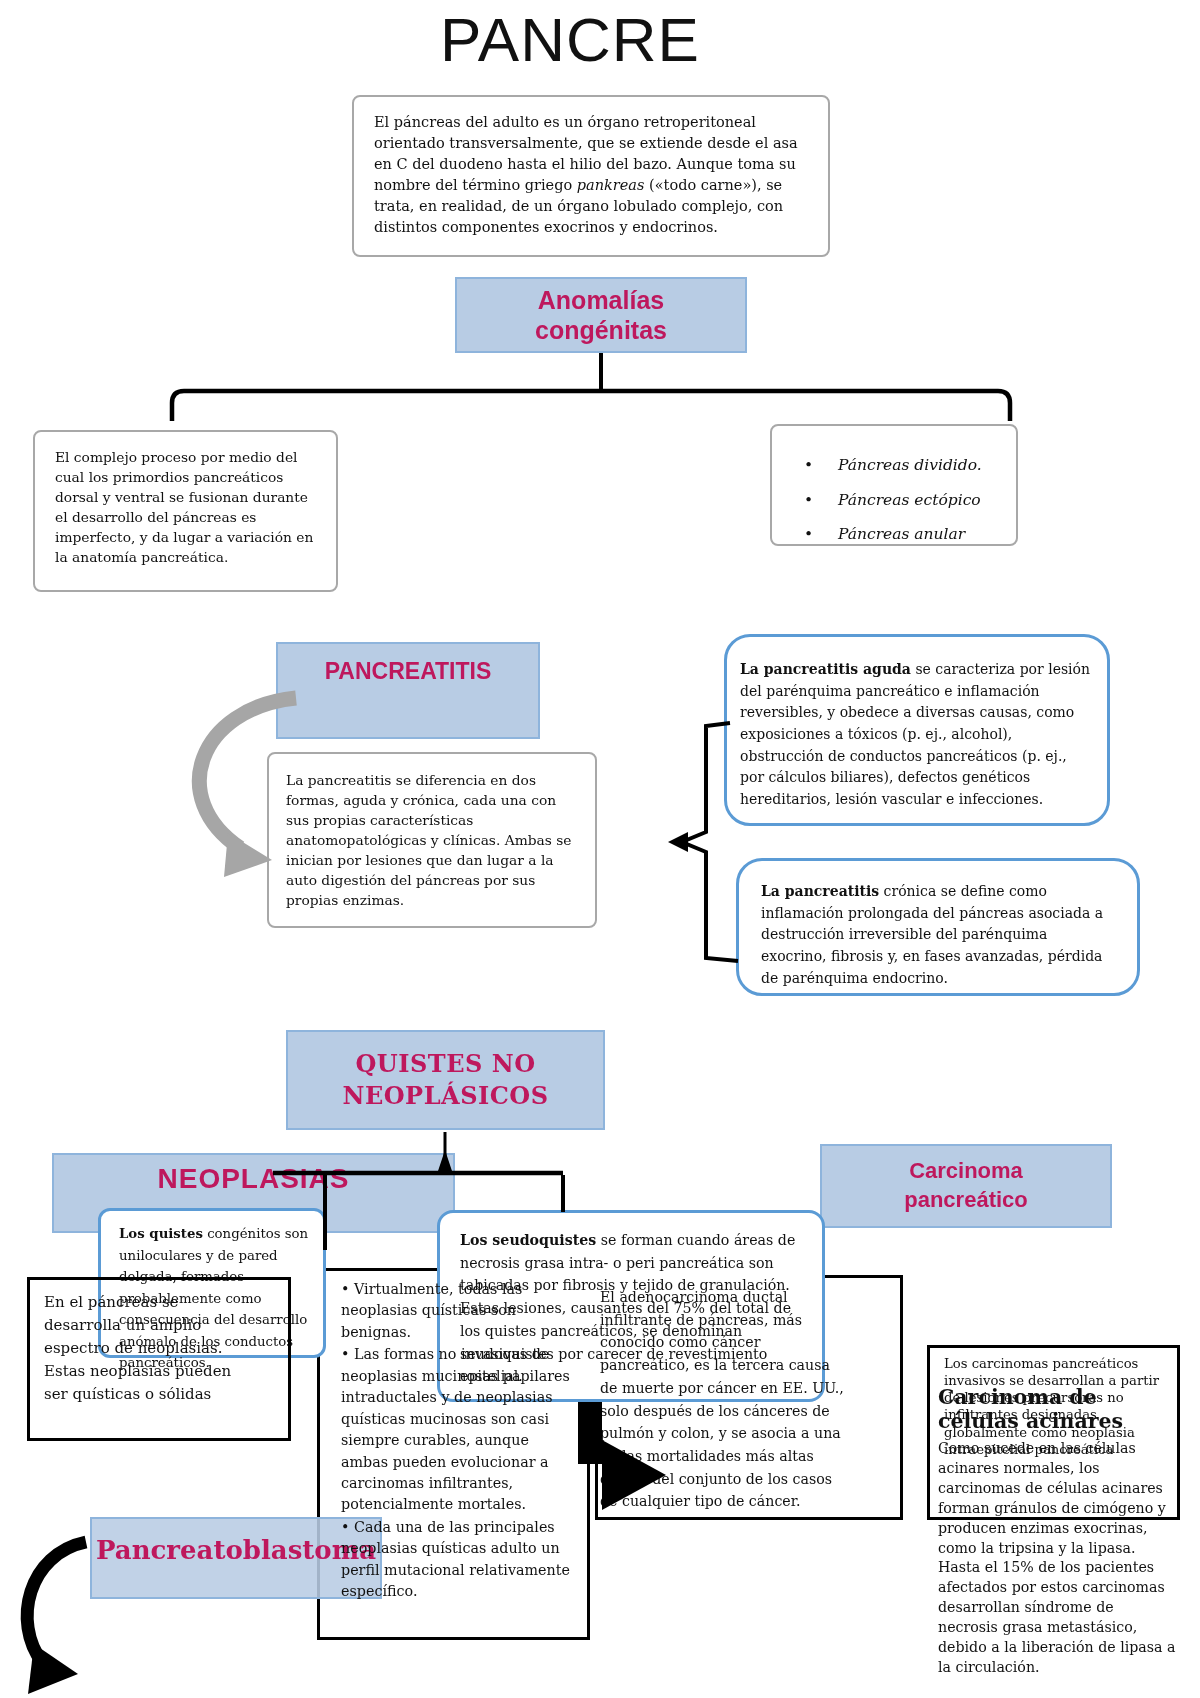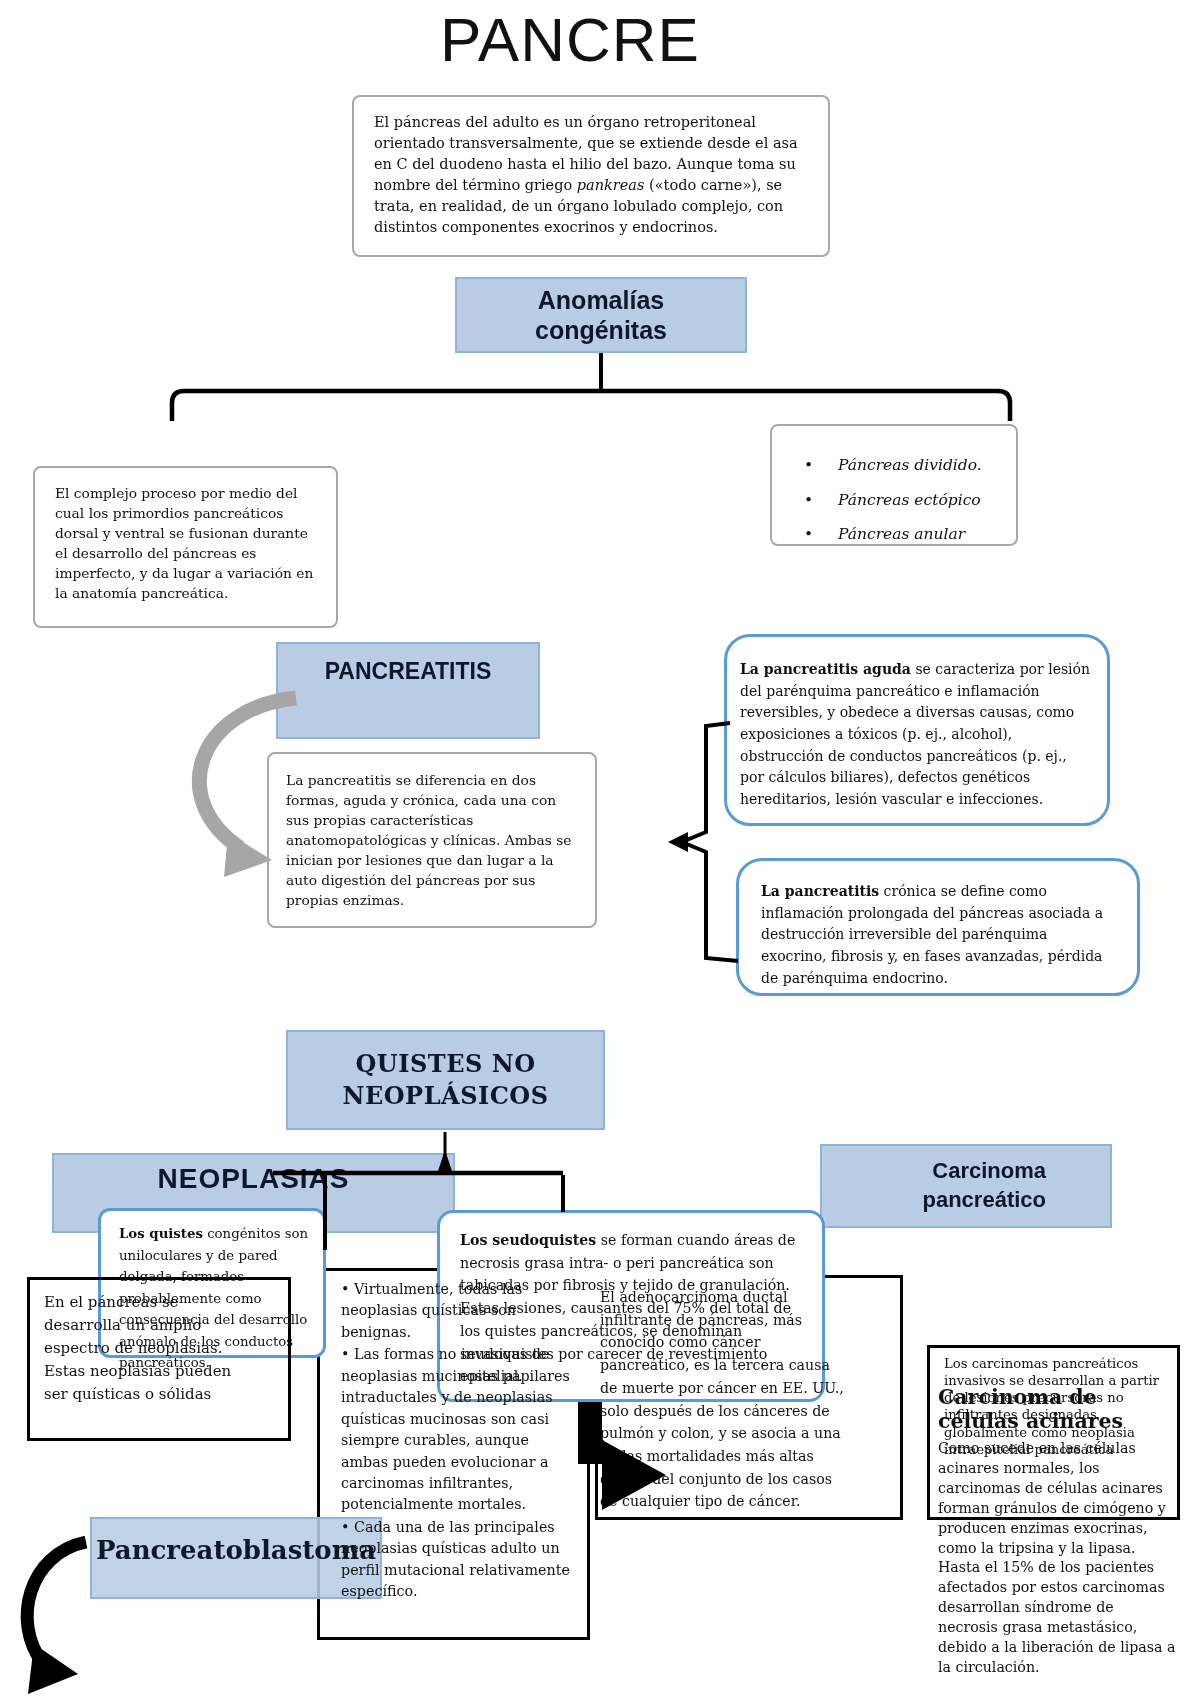--- a/index.html
+++ b/index.html
@@ -3,21 +3,21 @@
 <meta charset="utf-8">
 <style>
   html,body{margin:0;padding:0;background:#fff;}
   #canvas{position:relative;width:1200px;height:1698px;background:#fff;overflow:hidden;
           font-family:"DejaVu Serif",serif;color:#111;}
   .abs{position:absolute;}
   .sans{font-family:"Liberation Sans",sans-serif;}
   
   .bluebox{background:#b8cce4;border:2px solid #8eb4dc;box-sizing:border-box;
            display:flex;align-items:center;justify-content:center;text-align:center;
-           font-family:"Liberation Sans",sans-serif;font-weight:bold;color:#0f172a;z-index:1;}
+           font-family:"Liberation Sans",sans-serif;font-weight:bold;color:#be185d;z-index:1;}
   
   .graybox{background:#fff;border:2.5px solid #a8a8a8;border-radius:8px;box-sizing:border-box;
            font-size:14.5px;line-height:1.45;padding:15px 20px;z-index:1;}
   
   .blueround{background:#fff;border:3px solid #5b9bd5;border-radius:26px;box-sizing:border-box;
              z-index:3;padding:14px 20px;font-size:14px;line-height:1.55;}
   
   .blackframe{border:3.5px solid #000;box-sizing:border-box;background:transparent;}
   .z2{z-index:2;}.z3{z-index:3;}.z4{z-index:4;}
   .lead{font-weight:bold;}
@@ -36,21 +36,21 @@
   <div class="abs sans" style="left:0;top:4px;width:1140px;text-align:center;font-size:62px;font-weight:500;letter-spacing:1px;">PANCRE</div>
 
   <div class="abs graybox" style="left:352px;top:95px;width:478px;height:162px;">
     <span><span>El páncreas del adulto es un órgano retroperitoneal orientado transversalmente, que se extiende desde el asa en C del duodeno hasta el hilio del bazo. Aunque toma su nombre del término griego </span><i>pankreas</i><span> («todo carne»), se trata, en realidad, de un órgano lobulado complejo, con distintos componentes exocrinos y endocrinos.</span></span>
   </div>
 
   <div class="abs bluebox" style="left:455px;top:277px;width:292px;height:76px;font-size:25px;line-height:1.2;">
     <div style="width:170px;">Anomalías congénitas</div>
   </div>
 
-  <div class="abs graybox" style="left:33px;top:430px;width:305px;height:162px;font-size:13.8px;margin-top:36px;">
+  <div class="abs graybox" style="left:33px;top:430px;width:305px;height:162px;font-size:13.8px;">
     <span>El complejo proceso por medio del cual los primordios pancreáticos dorsal y ventral se fusionan durante el desarrollo del páncreas es imperfecto, y da lugar a variación en la anatomía pancreática.</span>
   </div>
 
   <div class="abs graybox" style="left:770px;top:424px;width:248px;height:122px;padding:18px 10px;">
     <div class="vitem">Páncreas dividido.</div>
     <div class="vitem">Páncreas ectópico</div>
     <div class="vitem">Páncreas anular</div>
   </div>
 
   <div class="abs bluebox" style="left:276px;top:642px;width:264px;height:97px;font-size:23px;align-items:flex-start;padding-top:14px;">
@@ -71,21 +71,21 @@
 
   <div class="abs bluebox" style="left:286px;top:1030px;width:319px;height:100px;font-family:'DejaVu Serif',serif;font-size:24px;line-height:1.35;letter-spacing:.5px;">
     <div style="width:230px;">QUISTES NO NEOPLÁSICOS</div>
   </div>
 
   <div class="abs bluebox" style="left:52px;top:1153px;width:403px;height:80px;font-size:28px;align-items:flex-start;padding-top:8px;letter-spacing:1px;">
     <span>NEOPLASIAS</span>
   </div>
 
   <div class="abs bluebox" style="left:820px;top:1144px;width:292px;height:84px;font-size:22px;line-height:1.3;">
-    <div style="width:160px;text-align:right;">Carcinoma pancreático</div>
+    <div style="width:160px;">Carcinoma pancreático</div>
   </div>
 
   <div class="abs blackframe z2" style="left:317px;top:1268px;width:273px;height:372px;"></div>
   <div class="abs blackframe z2" style="left:595px;top:1275px;width:308px;height:245px;"></div>
 
   <div class="abs blueround" style="left:98px;top:1208px;width:228px;height:150px;border-radius:12px;padding:12px 10px 12px 18px;font-size:13.3px;line-height:1.62;">
     <span class="lead">Los quistes</span><span> congénitos son uniloculares y de pared delgada, formados probablemente como consecuencia del desarrollo anómalo de los conductos pancreáticos.</span>
   </div>
 
   <div class="abs blueround" style="left:437px;top:1210px;width:388px;height:192px;border-radius:16px;padding:16px 20px;font-size:14.2px;line-height:1.6;">

